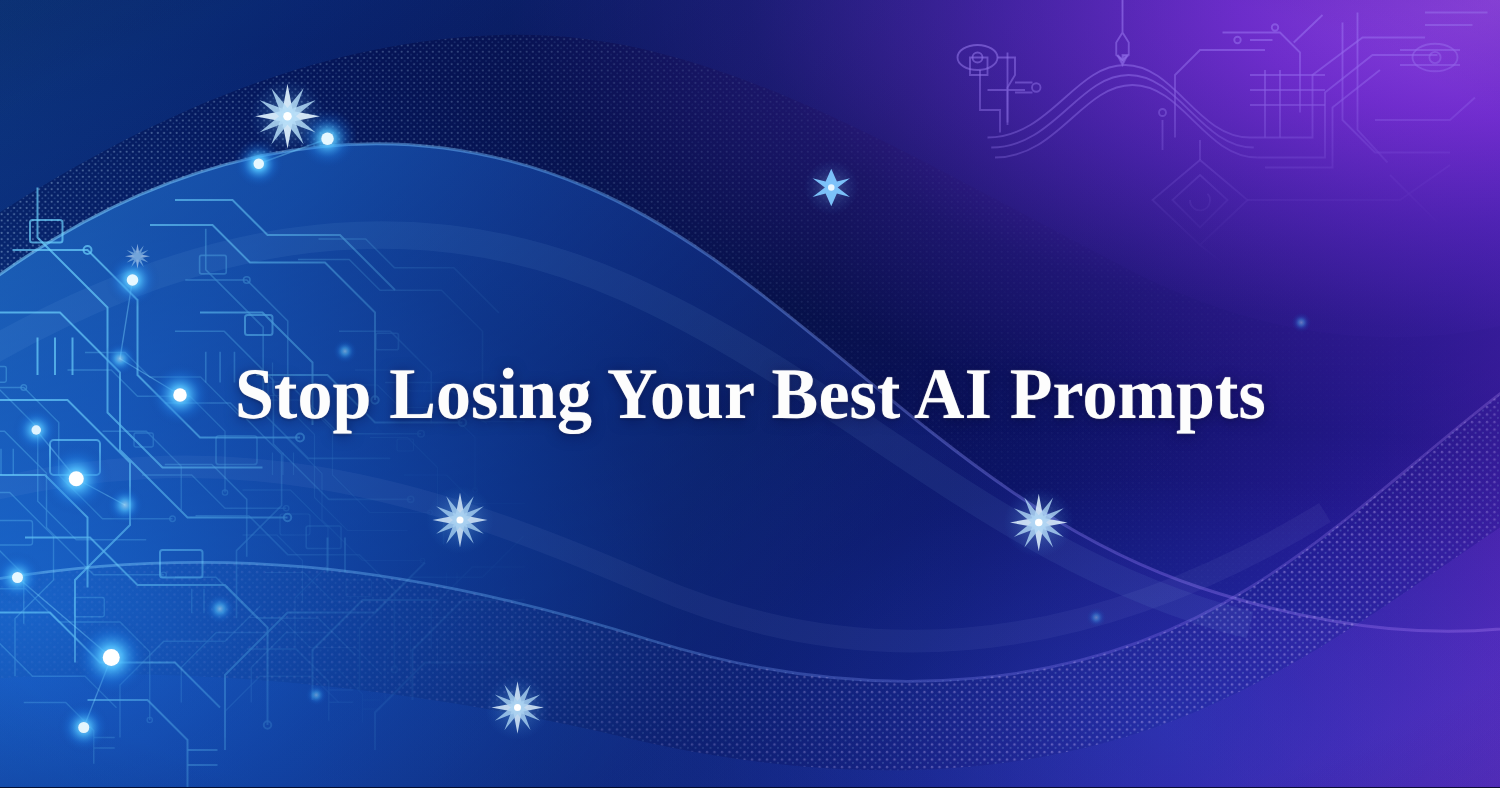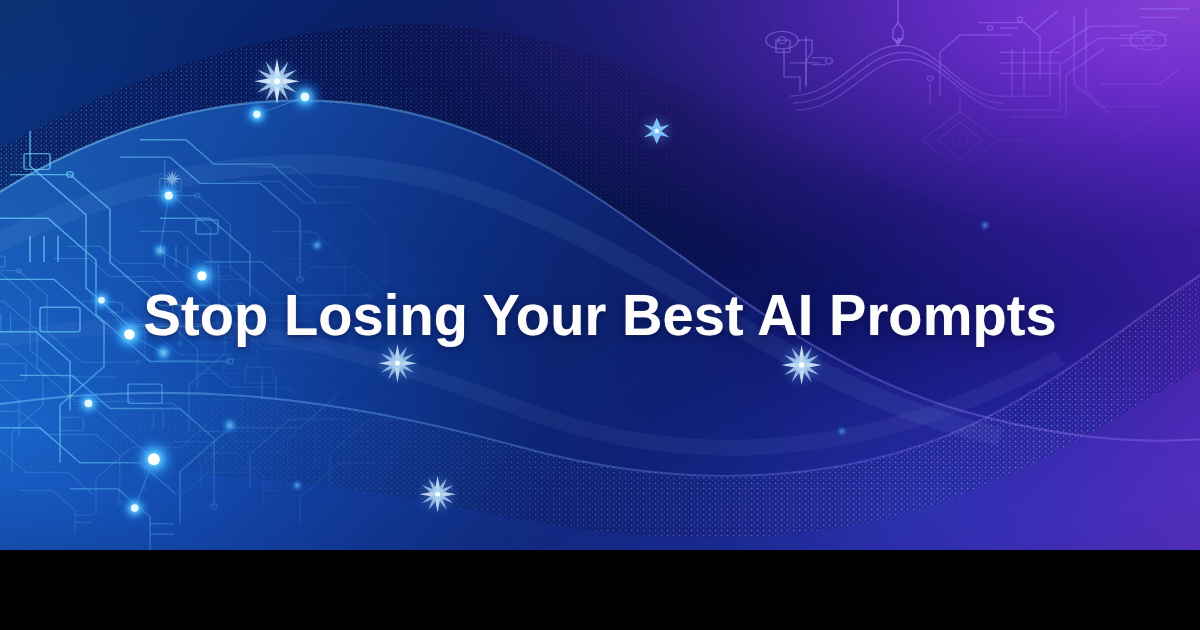--- a/index.html
+++ b/index.html
@@ -4,23 +4,23 @@
 <title>Banner</title>
 <style>
   html, body {
     margin: 0;
     padding: 0;
     background: #000;
   }
   #banner {
     position: relative;
     width: 1200px;
-    height: 550px;
+    height: 630px;
     overflow: hidden;
-    font-family: Liberation Sans, sans-serif;
+    font-family: Liberation Serif, serif;
     background: #051040;
   }
   .layer {
     position: absolute;
     inset: 0;
     width: 100%;
     height: 100%;
     pointer-events: none;
   }
   

